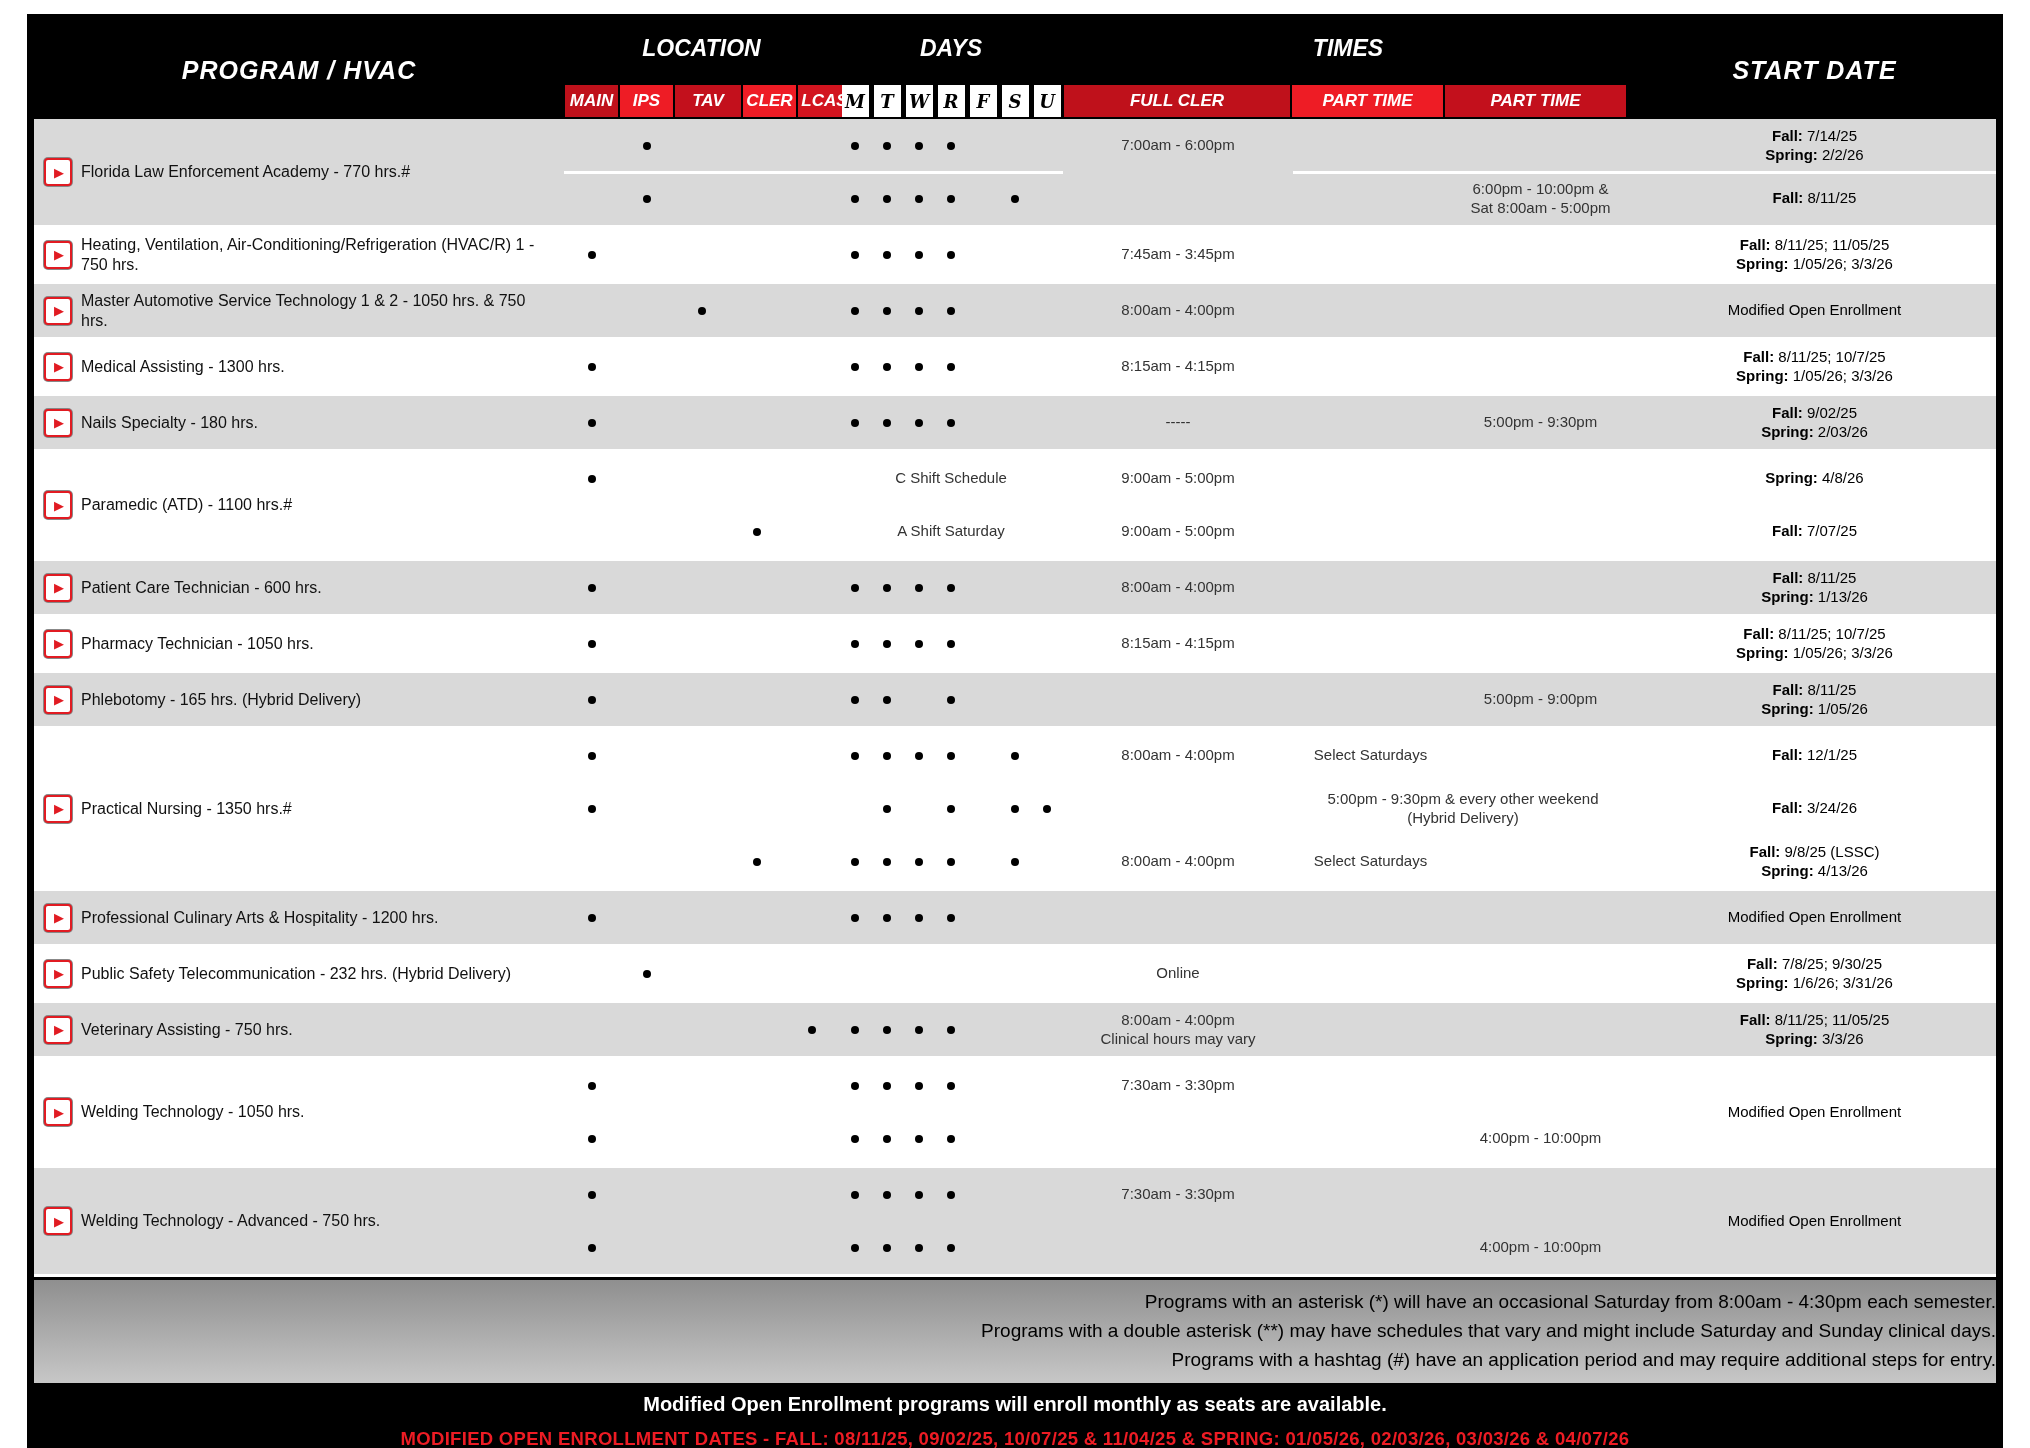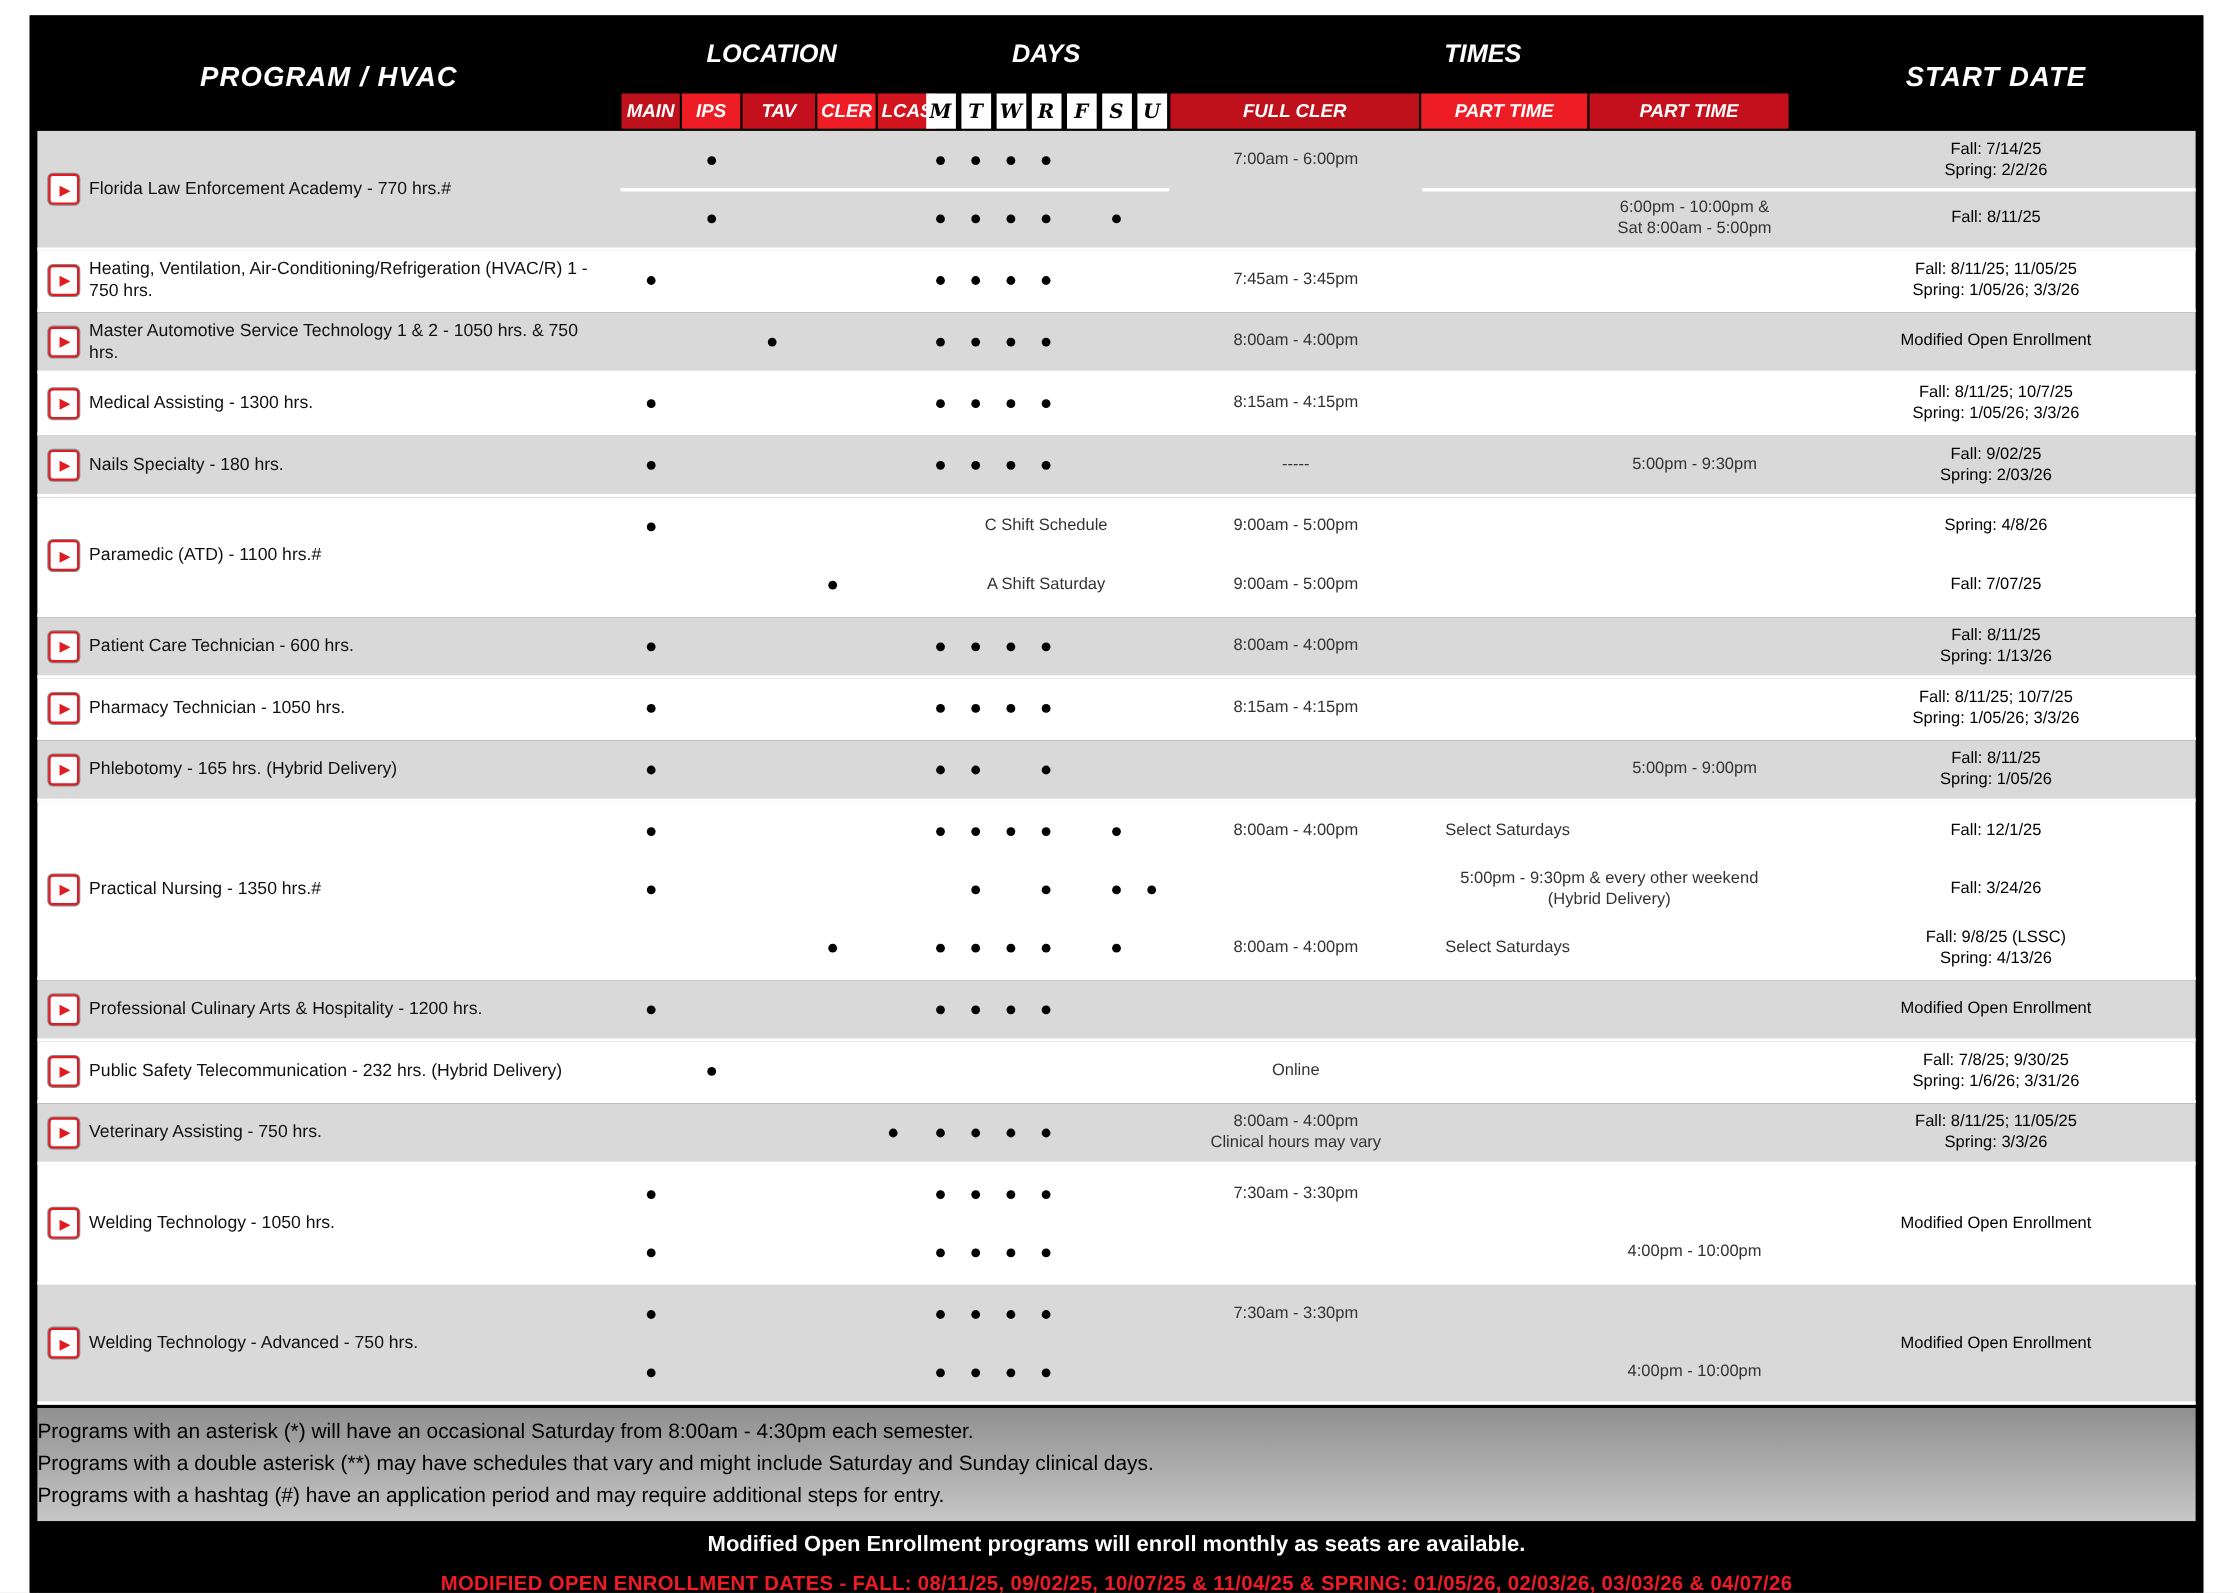--- a/index.html
+++ b/index.html
@@ -29,25 +29,25 @@
   .group.white{background:#ffffff;}
   .cell{display:flex;align-items:center;justify-content:center;text-align:center;color:#333;font-size:15px;line-height:1.25;}
   .prog{justify-content:flex-start;text-align:left;padding-left:10px;color:#111;font-size:16px;gap:9px;}
   .prog .nm{max-width:460px;}
   .playicon{flex:0 0 auto;width:24px;height:24px;border:2px solid #e11b22;border-radius:4px;background:#fff;
     display:flex;align-items:center;justify-content:center;box-shadow:0 0 0 1px #888;}
   .playicon span{color:#e11b22;font-size:13px;line-height:1;transform:translateX(1px);}
   .dot{width:8px;height:8px;border-radius:50%;background:#000;}
   .startcell{flex-direction:column;color:#000;}
   .startcell .ln{white-space:nowrap;}
-  .startcell b{font-weight:normal;}
+  .startcell b{font-weight:bold;}
   .divbar{position:absolute;height:3px;background:#fff;}
 
   
-  .notes{background:linear-gradient(#8f8f8f,#c7c7c7);color:#000;text-align:left;
+  .notes{background:linear-gradient(#8f8f8f,#c7c7c7);color:#000;text-align:right;
     padding:7px 0 9px 0;font-size:19px;line-height:29px;border-top:3px solid #000;}
   .blackband{background:#000;text-align:center;padding:10px 0 14px 0;}
   .enroll-note{color:#fff;font-weight:bold;font-size:20px;margin-bottom:12px;}
   .enroll-dates{color:#ed1c24;font-weight:bold;font-size:18.5px;letter-spacing:.3px;}
 </style>
 </head>
 <body>
 
 <div class="frame">
 

